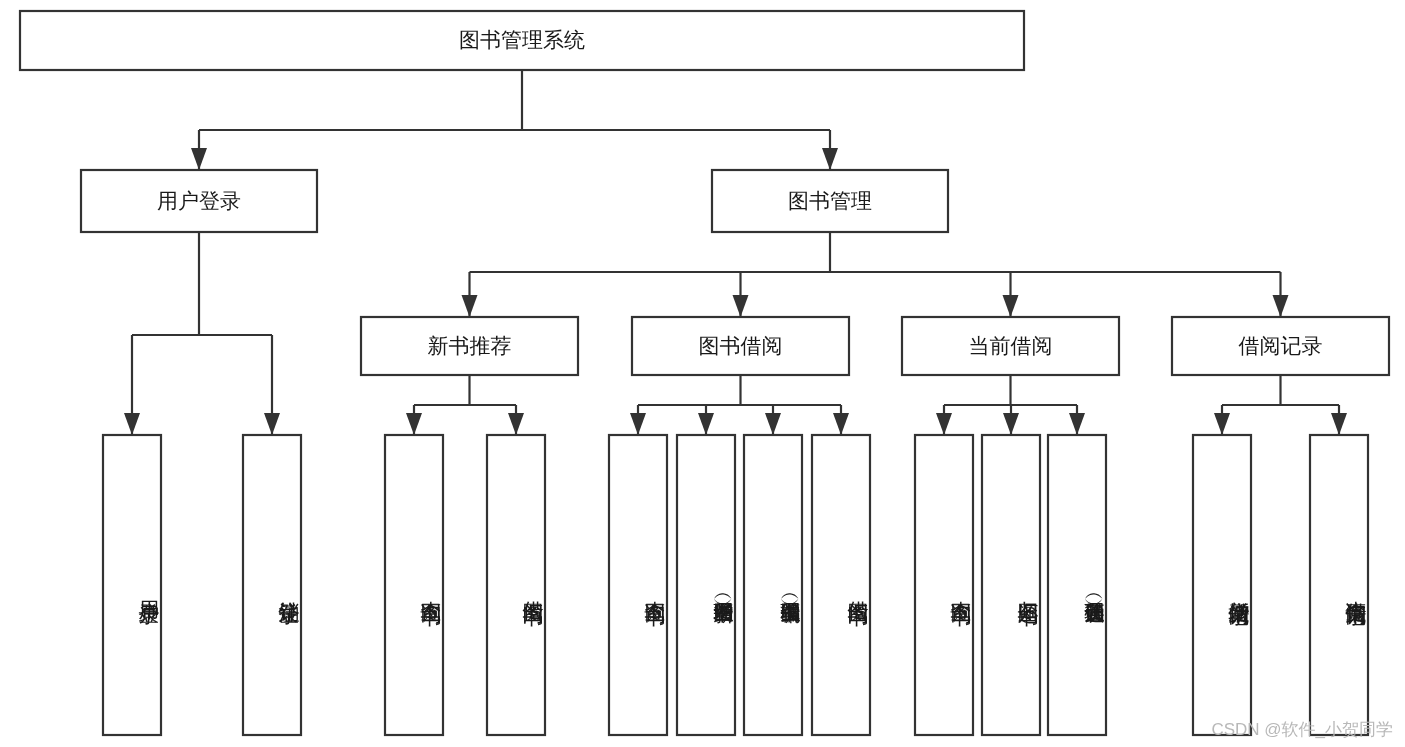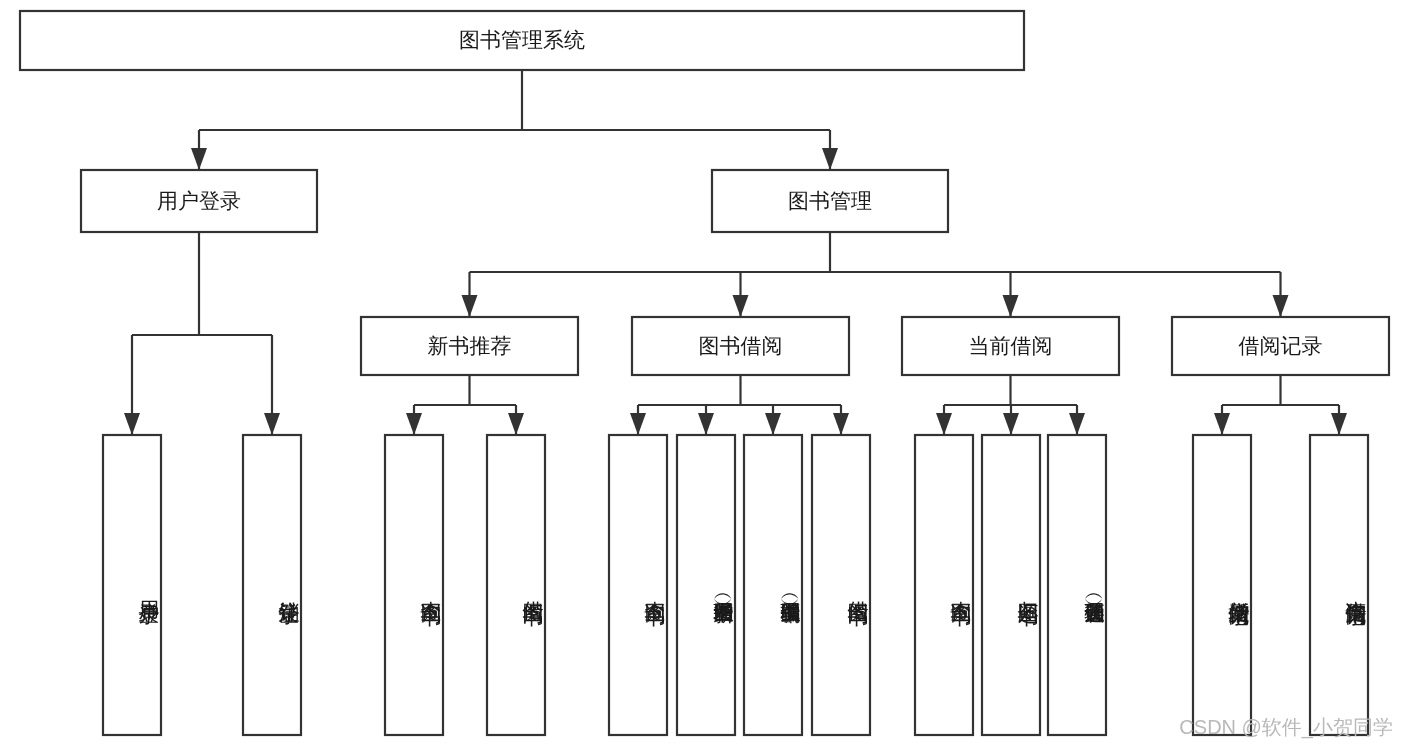--- a/index.html
+++ b/index.html
@@ -61,21 +61,21 @@
     align-items: flex-start;
     justify-content: center;
     white-space: nowrap;
     pointer-events: none;
   }
   .watermark {
     position: absolute;
     right: 12px;
     bottom: 6px;
     font-family: "Liberation Sans", "DejaVu Sans", sans-serif;
-    font-size: 20px;
+    font-size: 17px;
     color: #b8b8b8;
     white-space: nowrap;
   }
 </style>
 </head>
 <body>
 
 <div id="diagram-root">
 
   <svg class="diagram-canvas" id="diagram-svg" viewBox="0 0 1405 747" xmlns="http://www.w3.org/2000/svg">

